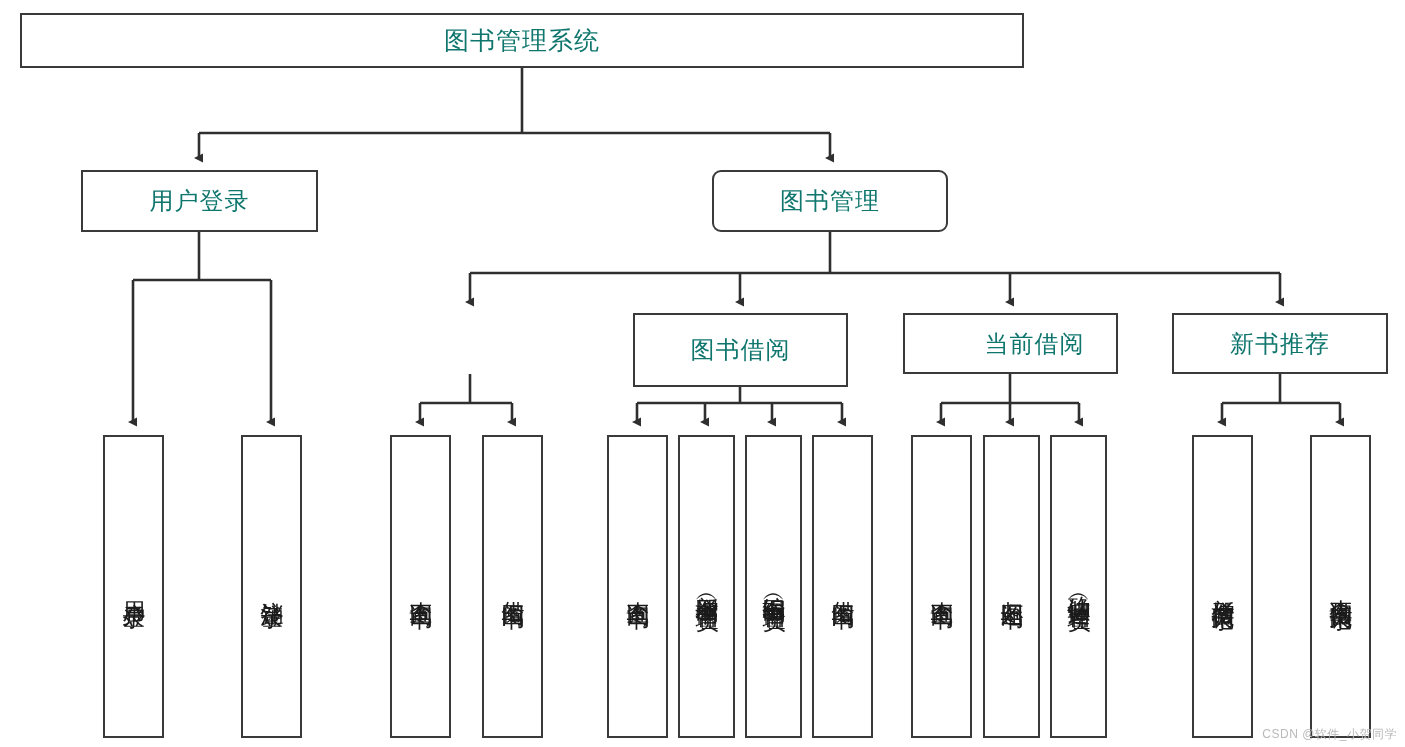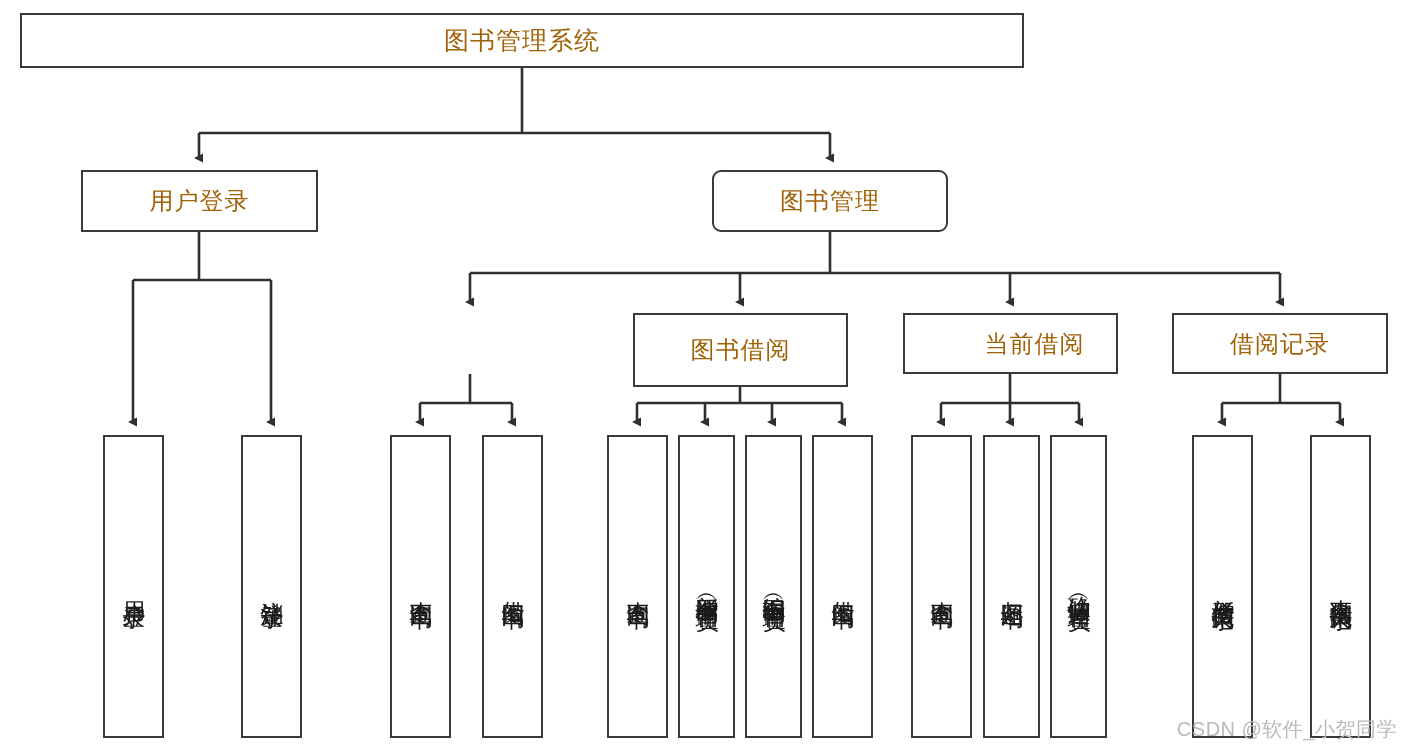--- a/index.html
+++ b/index.html
@@ -26,21 +26,21 @@
     pointer-events: none;
   }
   .node {
     position: absolute;
     box-sizing: border-box;
     border: 2.5px solid #3a3a3a;
     background: #ffffff;
     display: flex;
     align-items: center;
     justify-content: center;
-    color: #a16207;
+    color: #0f766e;
     z-index: 2;
     font-family: Liberation Mono, monospace;
   }
   .node.h {
     font-size: 24px;
     letter-spacing: 1px;
     white-space: nowrap;
   }
   .node.root {
     font-size: 25px;
@@ -62,21 +62,21 @@
     font-size: 23px;
     line-height: 1.12;
     letter-spacing: 2px;
     color: #1b1b1b;
     white-space: nowrap;
   }
   #watermark {
     position: absolute;
     right: 8px;
     bottom: 4px;
-    font-size: 20px;
+    font-size: 12px;
     color: #b9b9b9;
     z-index: 5;
     white-space: nowrap;
     letter-spacing: 0.5px;
   }
 </style>
 </head>
 <body>
 
 <div id="canvas">
@@ -142,21 +142,21 @@
     <span>图书管理</span>
   </div>
 
   <div class="node h" style="left:633px; top:313px; width:215px; height:74px;">
     <span>图书借阅</span>
   </div>
   <div class="node h" style="left:903px; top:313px; width:215px; height:61px;padding-left:48px;">
     <span>当前借阅</span>
   </div>
   <div class="node h" style="left:1172px; top:313px; width:216px; height:61px;">
-    <span>借阅记录</span>
+    <span>新书推荐</span>
   </div>
 
   <div class="leaf" style="left:103px; top:435px; width:61px; height:303px;">
     <span class="vtext">用户登录</span>
   </div>
   <div class="leaf" style="left:241px; top:435px; width:61px; height:303px;">
     <span class="vtext">注销登录</span>
   </div>
 
   <div class="leaf" style="left:390px; top:435px; width:61px; height:303px;">

